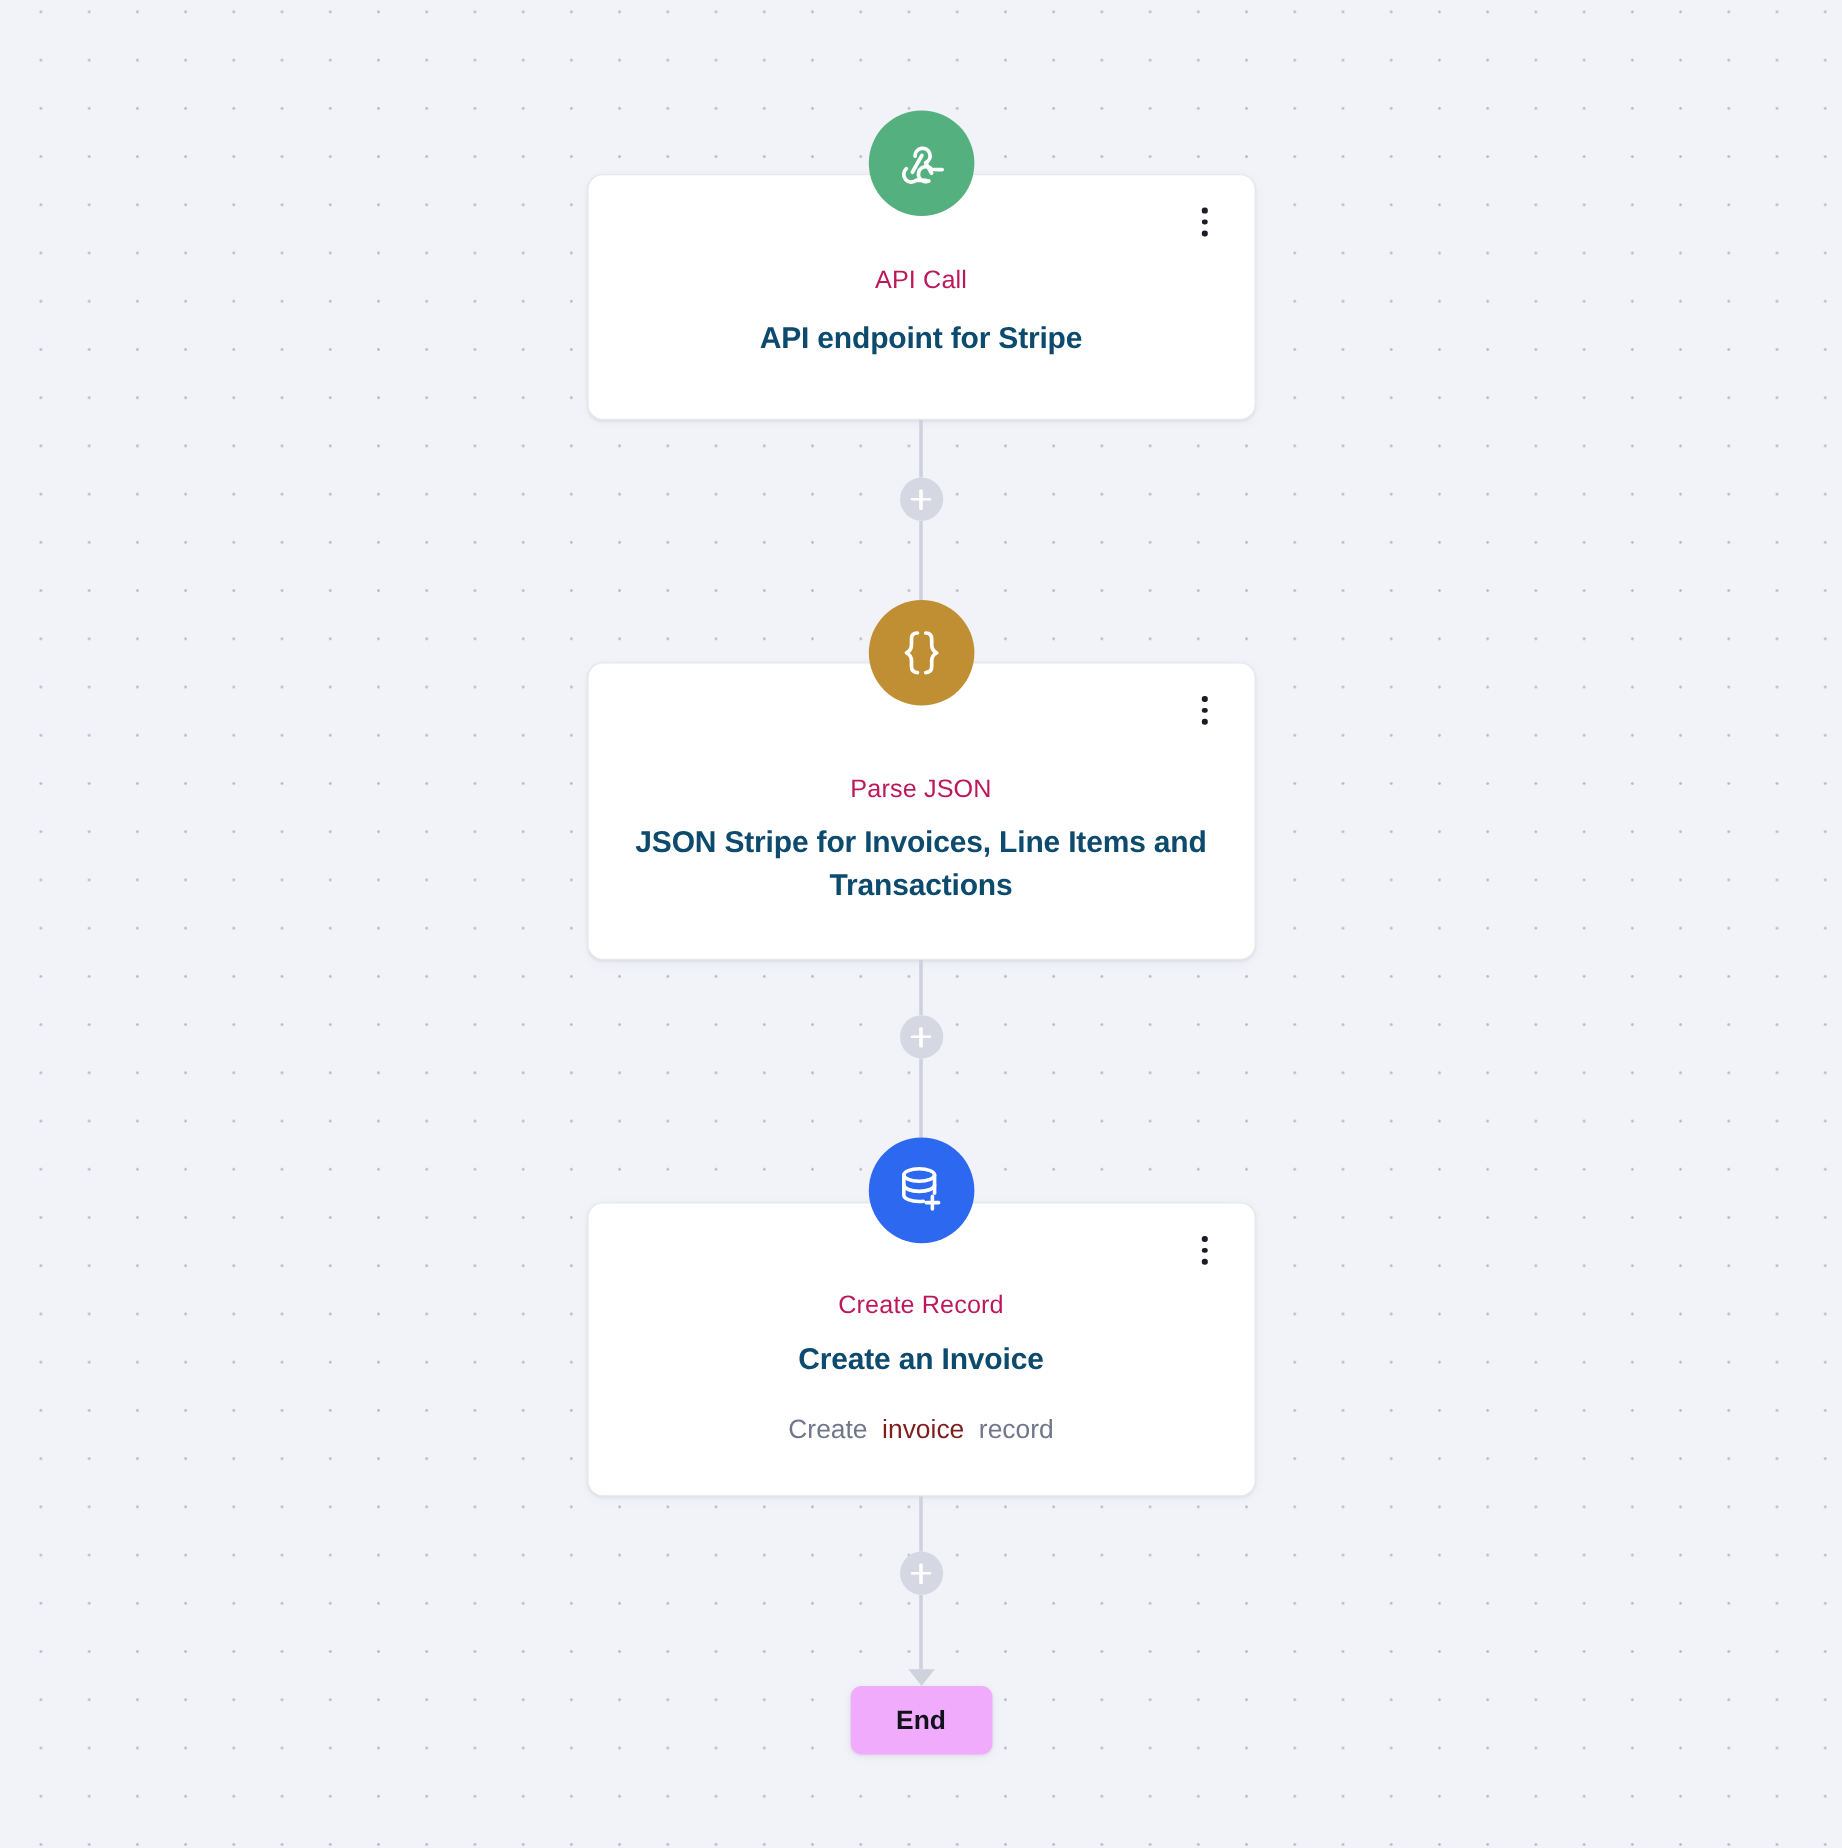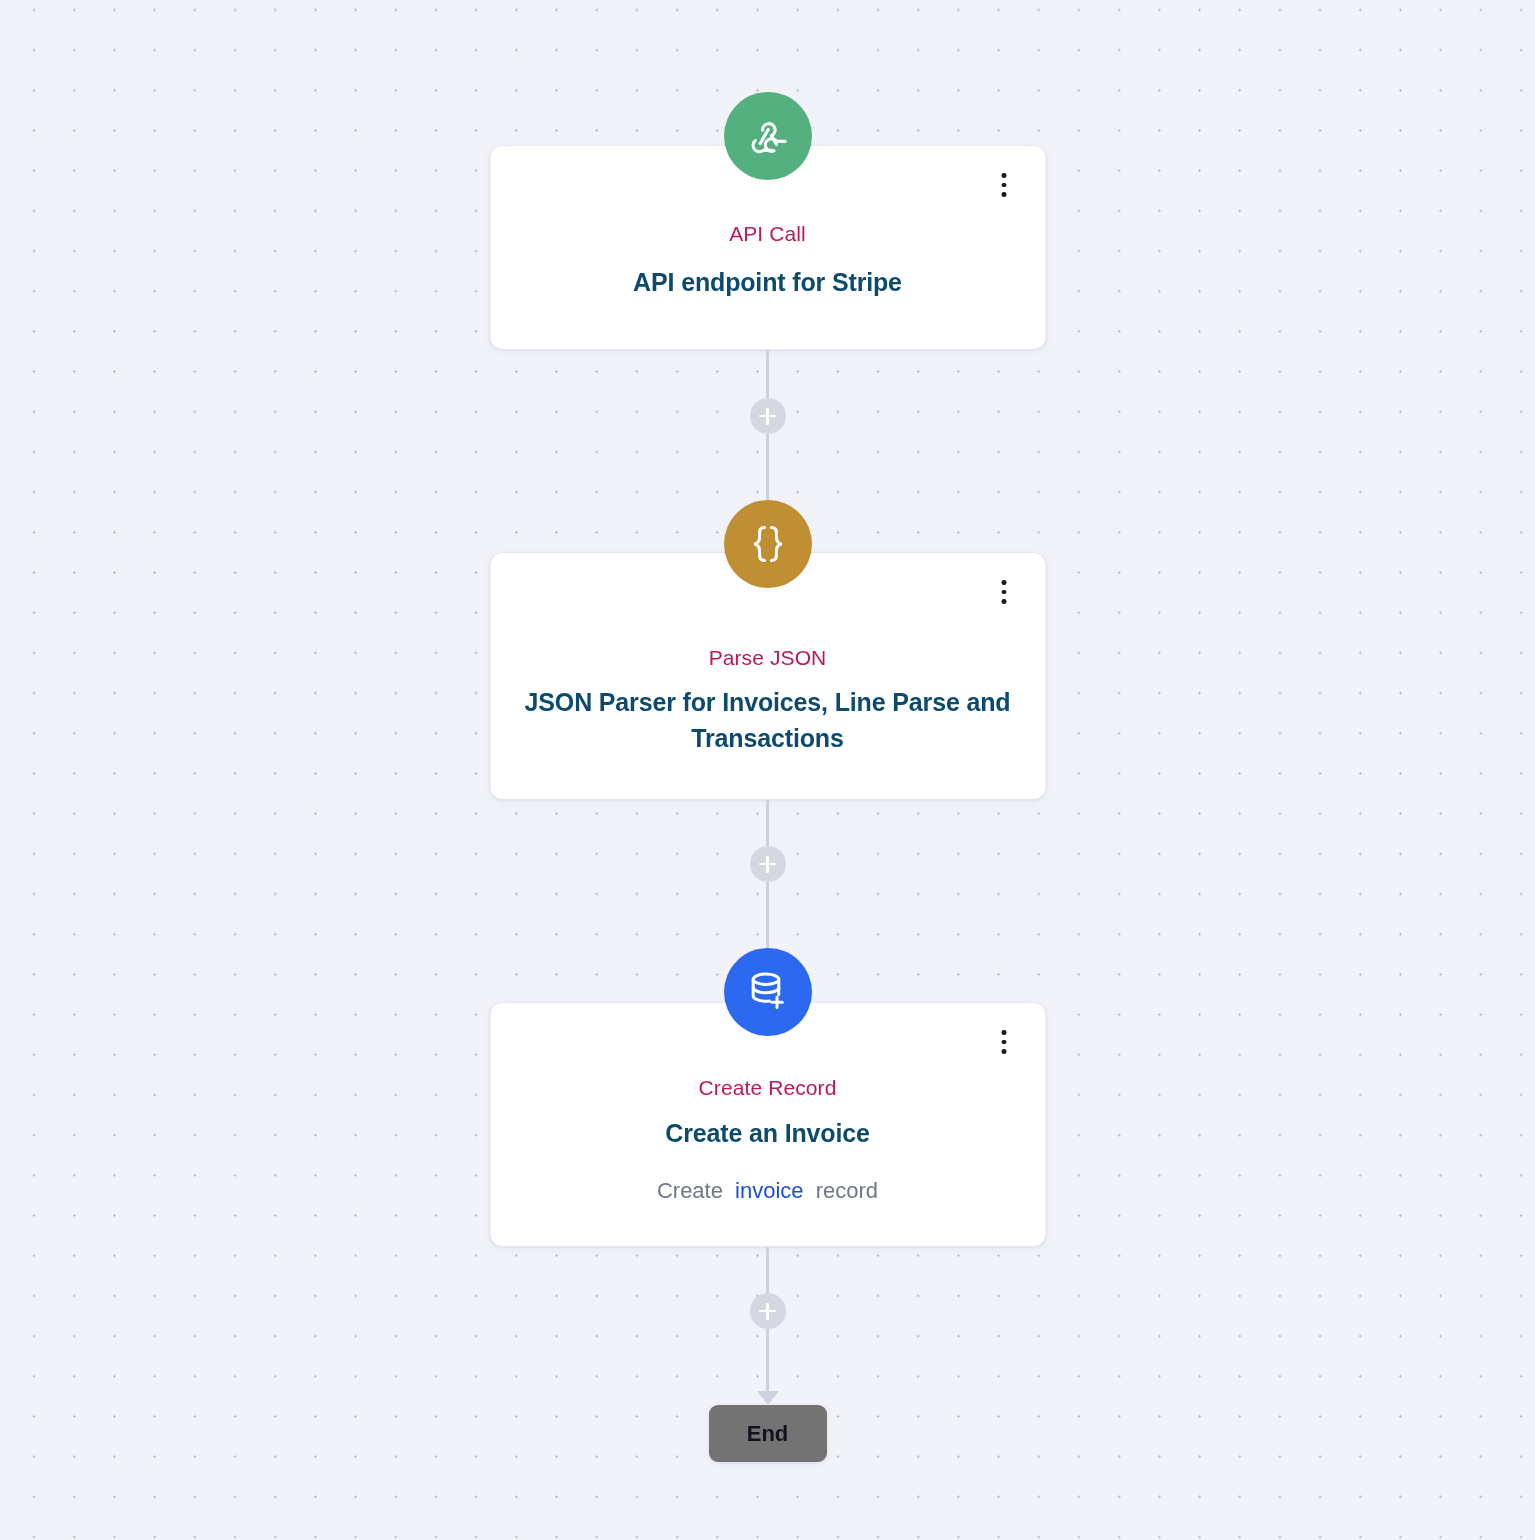--- a/index.html
+++ b/index.html
@@ -62,21 +62,21 @@
     max-width: 500px;
   }
   .node-title.wide { max-width: 520px; }
   .node-sub {
     color: #70778b;
     font-size: 22px;
     line-height: 1.3;
     font-weight: 400;
   }
   .node-sub .chip {
-    color: #1d4ed8;
+    color: #7f1d1d;
     padding: 0 6px;
   }
 
   .n1 .node-kicker { margin-top: 26px; }
   .n1 .node-title  { margin-top: 18px; }
 
   .n2 .node-kicker { margin-top: 49px; }
   .n2 .node-title  { margin-top: 14px; }
 
   .n3 .node-kicker { margin-top: 32px; }
@@ -184,21 +184,21 @@
   .connector.c3 .seg-b { height: 62px; }
 
   
   .end-node {
     position: absolute;
     left: 50%;
     transform: translateX(-50%);
     top: 1405px;
     width: 118px;
     height: 57px;
-    background: #737373;
+    background: #f0abfc;
     border-radius: 9px;
     box-shadow: 0 1px 2px rgba(23,27,48,0.06), 0 2px 9px rgba(23,27,48,0.05);
     display: flex;
     align-items: center;
     justify-content: center;
     color: #10131c;
     font-size: 22px;
     font-weight: 700;
   }
 </style>
@@ -232,21 +232,21 @@
     <div class="conn-line seg-b"></div>
   </div>
 
   <div class="node-card n2">
     <div class="kebab">
       <i></i>
       <i></i>
       <i></i>
     </div>
     <div class="node-kicker">Parse JSON</div>
-    <div class="node-title wide">JSON Parser for Invoices, Line Parse and Transactions</div>
+    <div class="node-title wide">JSON Stripe for Invoices, Line Items and Transactions</div>
   </div>
 
   <div class="node-badge b2">
     <svg width="46" height="46" viewBox="0 0 24 24" fill="none" stroke="#ffffff" stroke-width="1.6" stroke-linecap="round" stroke-linejoin="round">
       <path d="M10.2 3.4c-2.1 0-2.6 1.1-2.6 2.7v2.4c0 1.7-.9 2.9-2.2 3.5 1.3.6 2.2 1.8 2.2 3.5v2.4c0 1.6.5 2.7 2.6 2.7"></path>
       <path d="M13.8 3.4c2.1 0 2.6 1.1 2.6 2.7v2.4c0 1.7.9 2.9 2.2 3.5-1.3.6-2.2 1.8-2.2 3.5v2.4c0 1.6-.5 2.7-2.6 2.7"></path>
     </svg>
   </div>
 
   <div class="connector c2">

